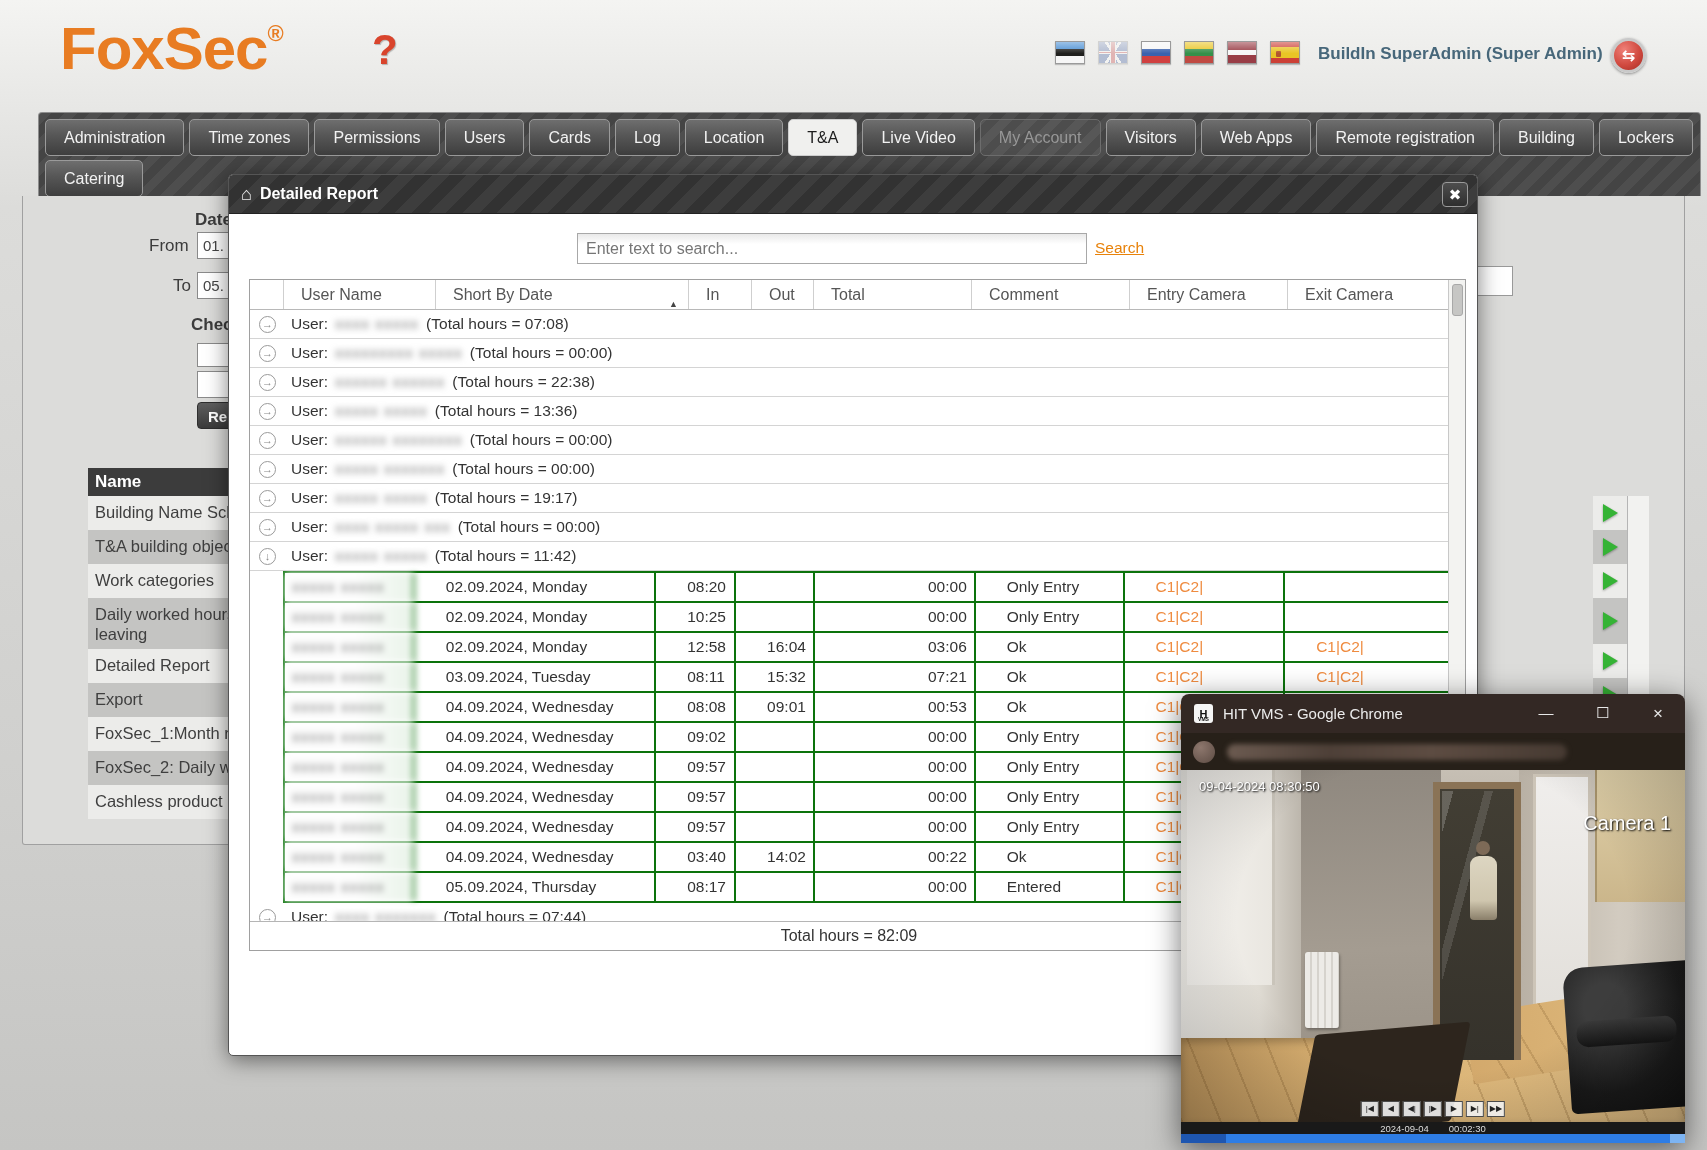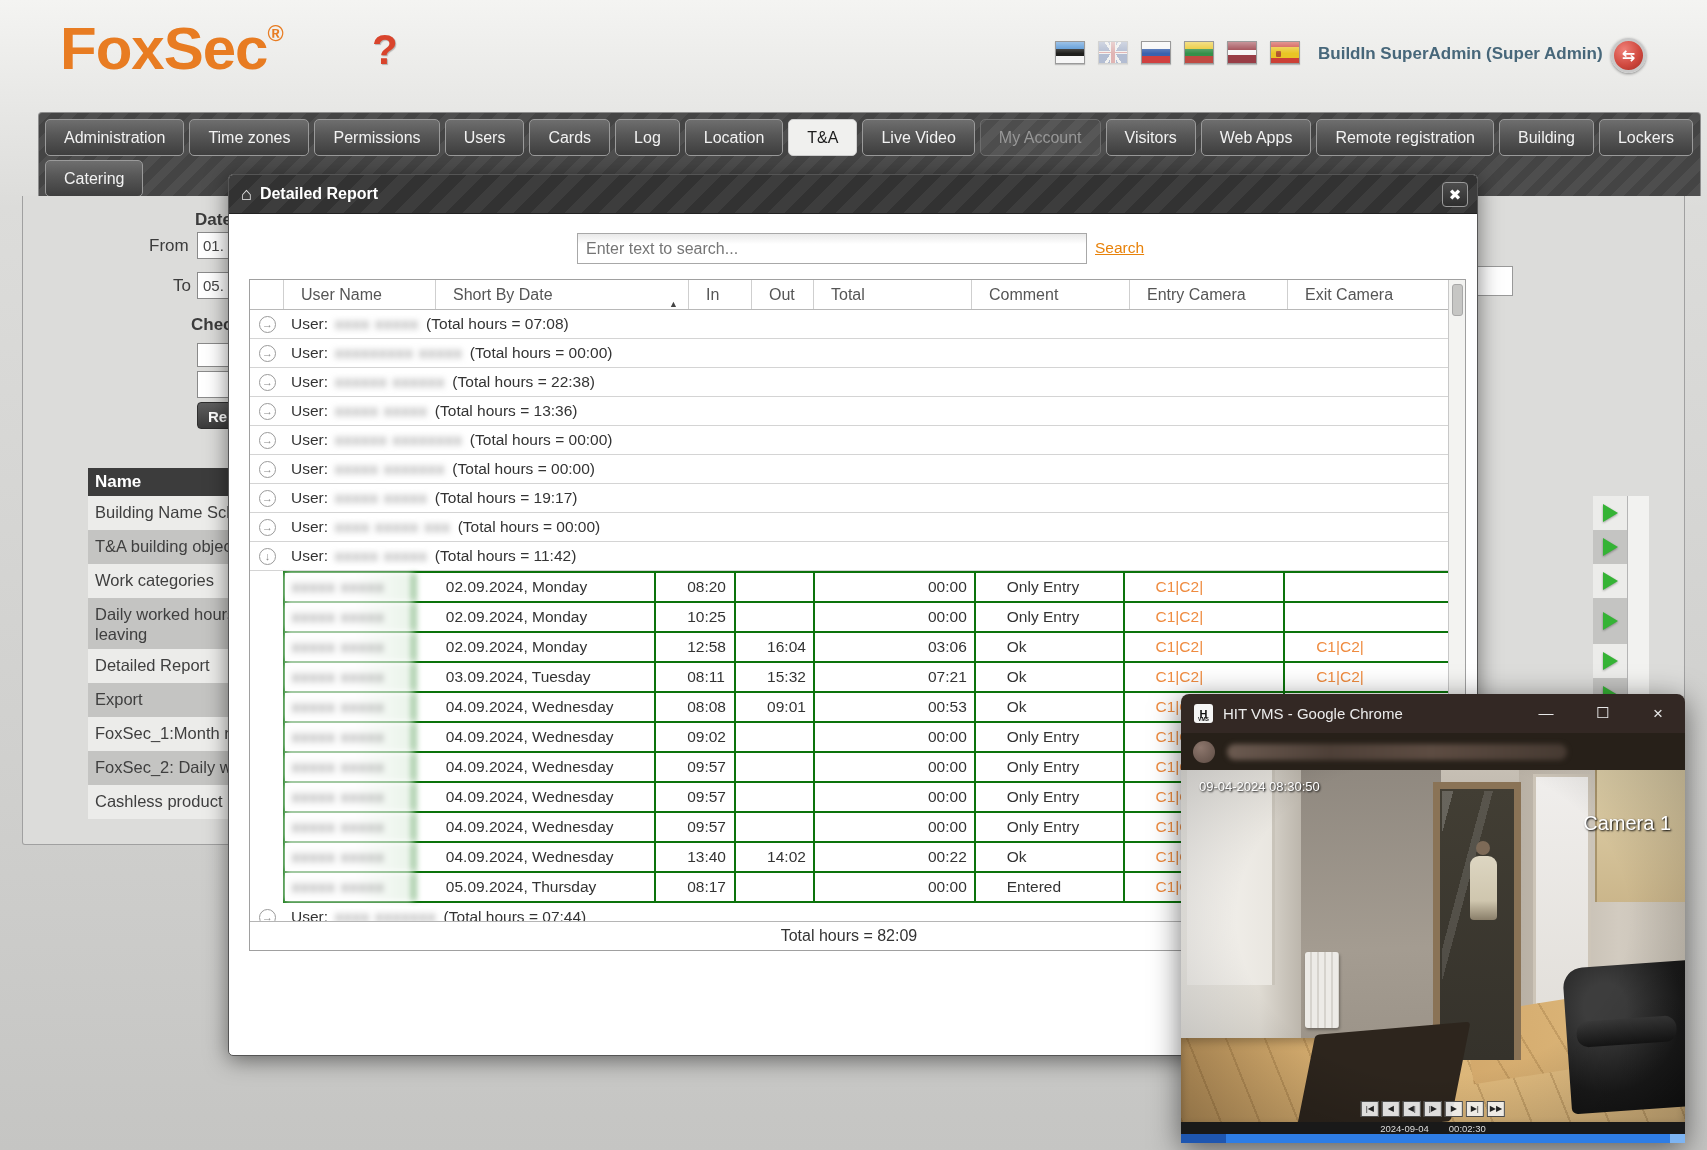--- a/index.html
+++ b/index.html
@@ -489,21 +489,21 @@
             <div class="dcell dc-in">09:57</div>
             <div class="dcell dc-out"></div>
             <div class="dcell dc-total">00:00</div>
             <div class="dcell dc-comment">Only Entry</div>
             <div class="dcell dc-entry">C1|C2|</div>
             <div class="dcell dc-exit"></div>
           </div>
             <div class="drow">
             <div class="dcell dc-name blur">xxxxx xxxxx</div>
             <div class="dcell dc-date">04.09.2024, Wednesday</div>
-            <div class="dcell dc-in">13:40</div>
+            <div class="dcell dc-in">03:40</div>
             <div class="dcell dc-out">14:02</div>
             <div class="dcell dc-total">00:22</div>
             <div class="dcell dc-comment">Ok</div>
             <div class="dcell dc-entry">C1|C2|</div>
             <div class="dcell dc-exit">C1|C2|</div>
           </div>
             <div class="drow">
             <div class="dcell dc-name blur">xxxxx xxxxx</div>
             <div class="dcell dc-date">05.09.2024, Thursday</div>
             <div class="dcell dc-in">08:17</div>

